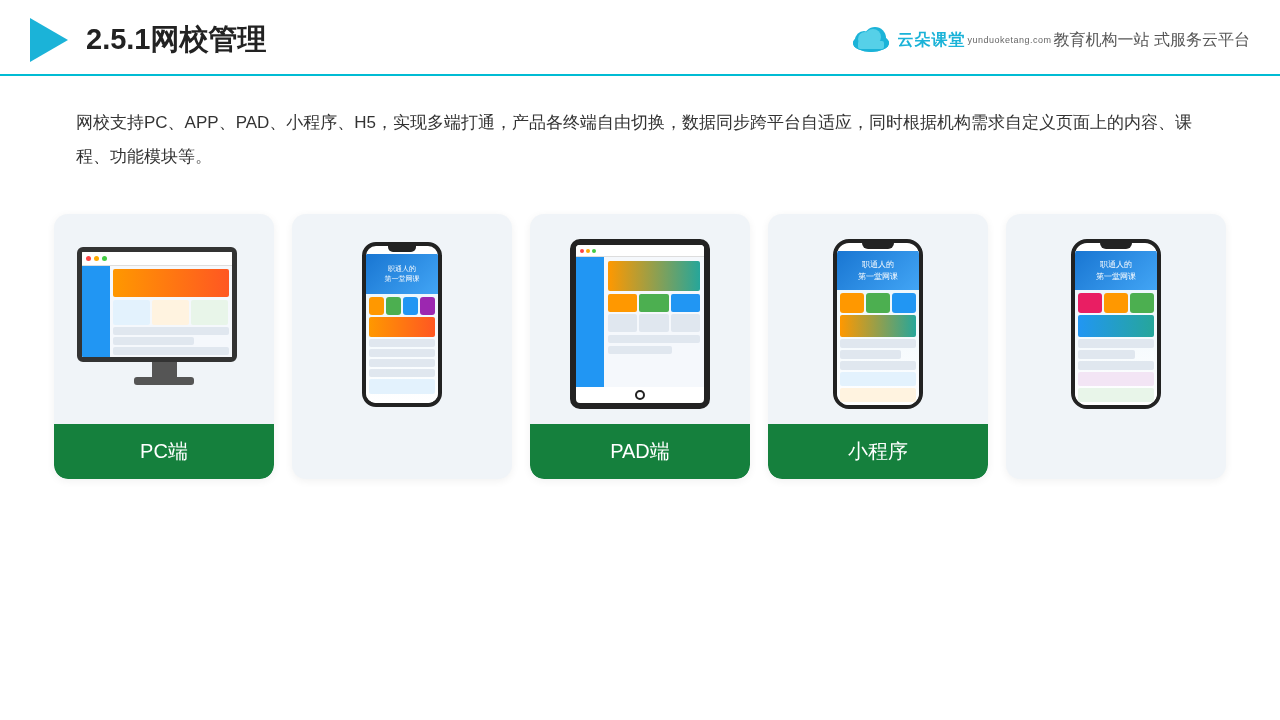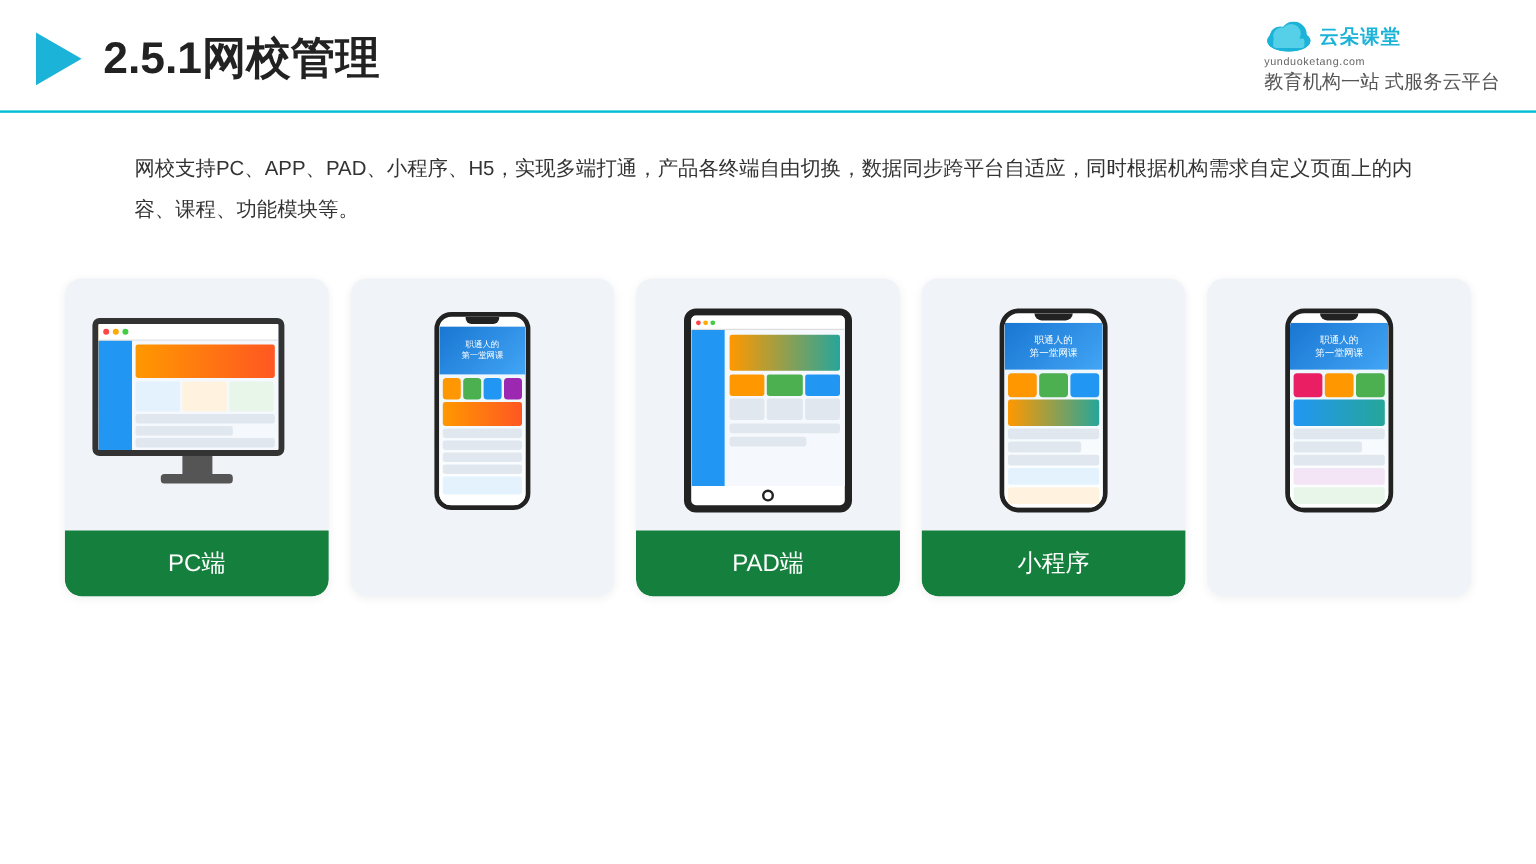--- a/index.html
+++ b/index.html
@@ -26,28 +26,28 @@
       gap: 18px;
     }
     .play-icon {
       width: 0;
       height: 0;
       border-top: 22px solid transparent;
       border-bottom: 22px solid transparent;
       border-left: 38px solid #1bb3d8;
     }
     .header-title {
-      font-size: 37px;
+      font-size: 29px;
       font-weight: bold;
       color: #222;
     }
     .logo-area {
       display: flex;
-      flex-direction: column;
-      align-items: flex-start;
+      flex-direction: row;
+      align-items: center;
       gap: 2px;
     }
     .logo-cloud {
       display: flex;
       align-items: center;
       gap: 6px;
     }
     .cloud-icon {
       position: relative;
       width: 40px;
@@ -70,21 +70,21 @@
     }
     .logo-slogan {
       font-size: 16px;
       color: #555;
       text-align: right;
       line-height: 1.4;
     }
 
     
     .body-text {
-      padding: 30px 80px 0 112px;
+      padding: 30px 80px 0 76px;
       font-size: 17px;
       color: #333;
       line-height: 2;
     }
 
     
     .cards-area {
       display: flex;
       justify-content: center;
       gap: 18px;

